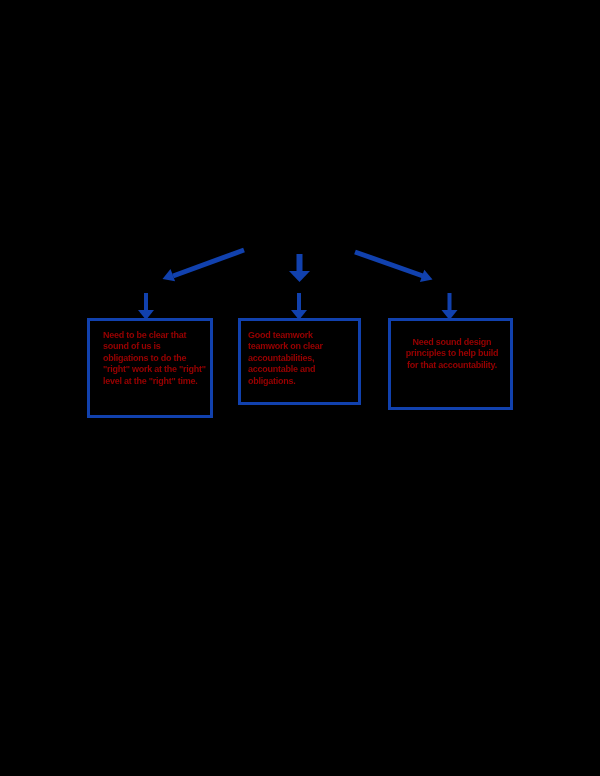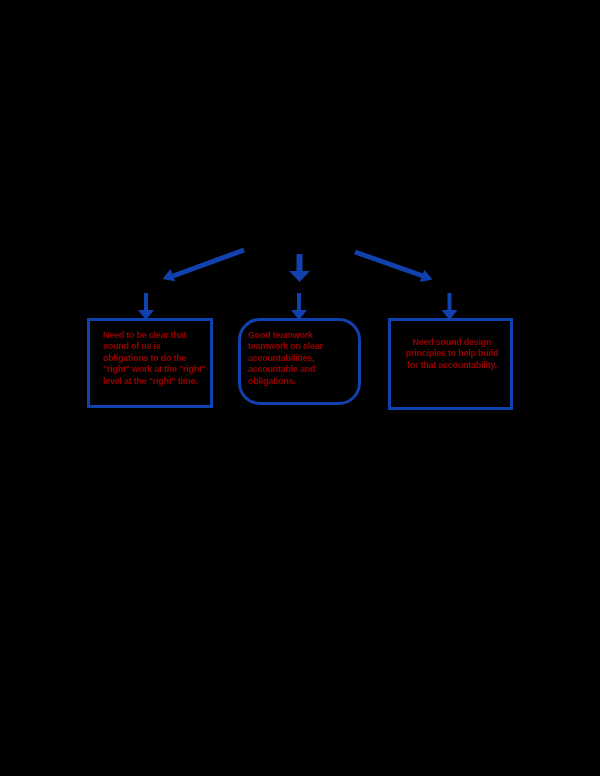--- a/index.html
+++ b/index.html
@@ -30,22 +30,22 @@
     background: #000000;
   }
   .dbox .line {
     font-weight: bold;
     font-size: 9px;
     line-height: 11.4px;
     letter-spacing: -0.25px;
     color: #990000;
     white-space: nowrap;
   }
-  #box1 { left: 87px;  top: 318px; width: 126px; height: 90px; padding: 9px 4px 13px 13px; }
-  #box2 { left: 238px; top: 318px; width: 123px; height: 87px; padding: 9px 4px 0 7px; border-radius: 22px; }
+  #box1 { left: 87px;  top: 318px; width: 126px; height: 100px; padding: 9px 4px 13px 13px; }
+  #box2 { left: 238px; top: 318px; width: 123px; height: 87px; padding: 9px 4px 0 7px; }
   #box3 { left: 388px; top: 318px; width: 125px; height: 92px; padding: 16px 4px 0 7px; text-align: center; }
 </style>
 </head>
 <body>
 
 <div class="canvas">
 
   <svg class="arrows-layer" viewBox="0 0 600 776" xmlns="http://www.w3.org/2000/svg">
 
     <g>

